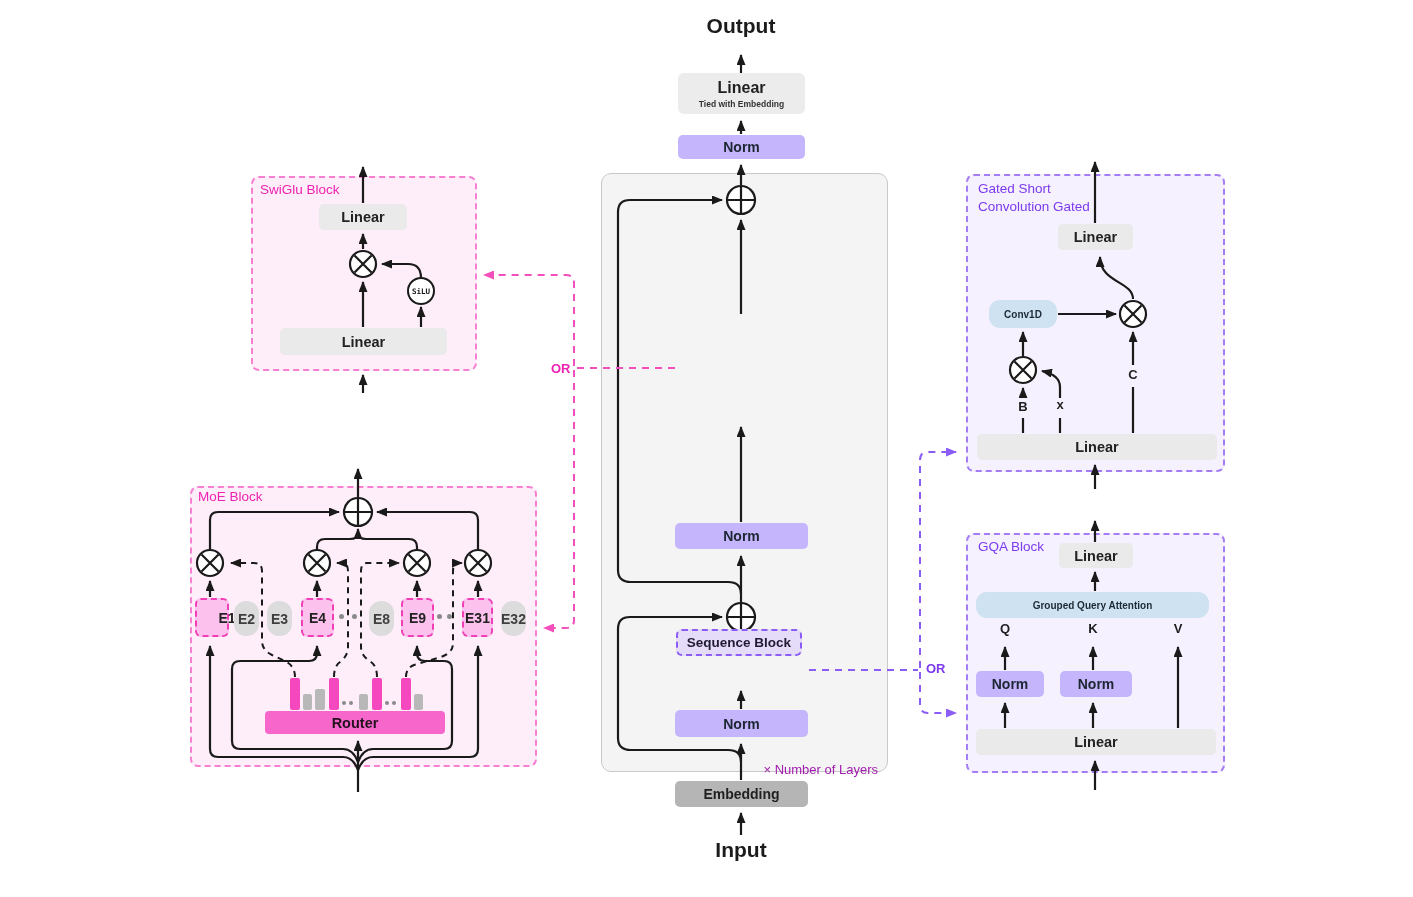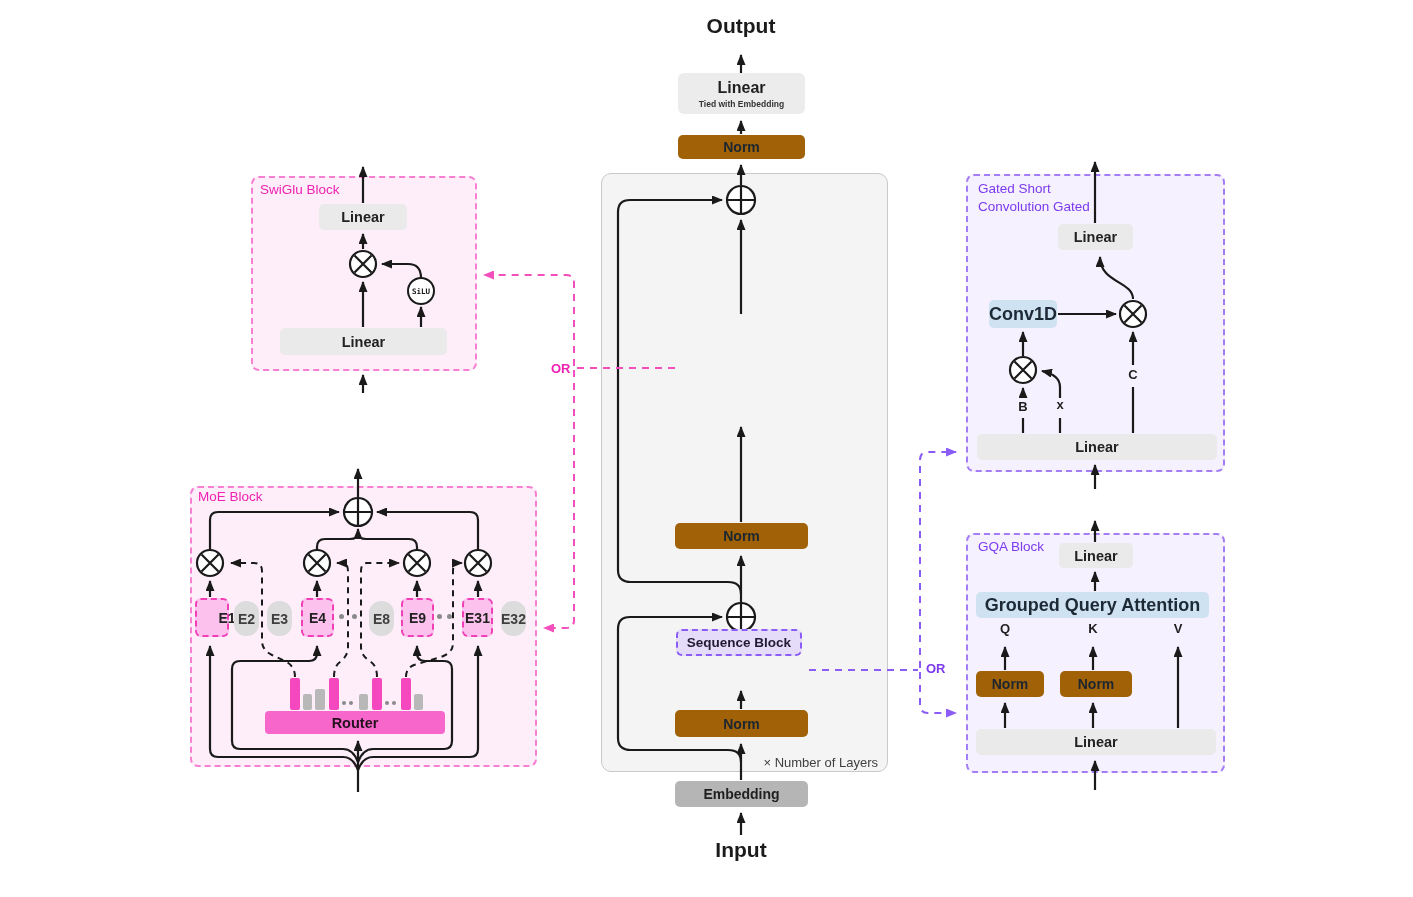--- a/index.html
+++ b/index.html
@@ -12,35 +12,35 @@
   .container-gray{background:#f4f4f4;border:1.5px solid #c9c9c9;border-radius:10px;z-index:1;}
   .blk-title{position:absolute;font-size:13.5px;font-weight:400;z-index:3;white-space:nowrap;}
   .t-pink{color:#ed22b2;}
   .t-purple{color:#7c3aed;}
   
   #wires{position:absolute;left:0;top:0;z-index:2;pointer-events:none;}
   
   .node{position:absolute;box-sizing:border-box;display:flex;align-items:center;justify-content:center;
         font-weight:700;z-index:3;border-radius:5px;}
   .linear{background:#eaeaea;color:#222;font-size:14.5px;}
-  .norm{background:#a16207;color:#1c2630;font-size:14px;}
-  .blue{background:#cfe2f1;color:#1d2a35;font-size:18px;}
+  .norm{background:#c4b5fd;color:#1c2630;font-size:14px;}
+  .blue{background:#cfe2f1;color:#1d2a35;font-size:10px;border-radius:11px;}
   .embedding{background:#b5b5b5;color:#1f1f1f;font-size:14px;}
   .ff{background:#f9aee4;border:2px dashed #ef3eb6;border-radius:8px;color:#222;
       flex-direction:column;font-size:15px;line-height:21px;}
   .seq{background:#e5dcfa;border:2px dashed #8b5cf6;border-radius:6px;color:#201a33;font-size:13.5px;}
   .router{background:#f767cb;color:#24101e;font-size:14.5px;border-radius:4px;}
   .tied{flex-direction:column;background:#ececec;border-radius:6px;}
   .tied .sub{font-size:8.5px;font-weight:600;color:#333;margin-top:2px;}
   .expert-pink{background:#fcc2ed;border:2px dashed #ef3eb6;border-radius:6px;font-size:14px;color:#222;}
   .expert-gray{background:#dcdcdc;border-radius:12px;font-size:14px;color:#3f3f3f;}
   .io-title{position:absolute;font-size:21px;font-weight:800;color:#1b1b1b;text-align:center;z-index:3;}
   .tiny-label{position:absolute;font-size:13px;font-weight:700;color:#1f1f1f;text-align:center;z-index:3;}
   .or{position:absolute;font-size:13px;font-weight:600;z-index:3;}
-  .note{position:absolute;font-size:13px;font-weight:400;color:#404040;z-index:3;white-space:nowrap;}
+  .note{position:absolute;font-size:13px;font-weight:400;color:#a21caf;z-index:3;white-space:nowrap;margin-top:7px;}
   .silu-txt{position:absolute;font-family:"DejaVu Sans Mono",monospace;font-size:7.5px;font-weight:700;
             color:#111;text-align:center;z-index:3;}
   .dot{position:absolute;width:5px;height:5px;border-radius:50%;background:#8a8a8a;z-index:3;}
   .bardot{position:absolute;width:4px;height:4px;border-radius:50%;background:#8a8a8a;z-index:3;}
   .rbar{position:absolute;border-radius:2px;z-index:3;}
   .rbar-pink{background:#f548be;}
   .rbar-gray{background:#b8b8b8;}
 </style>
 </head>
 <body>

